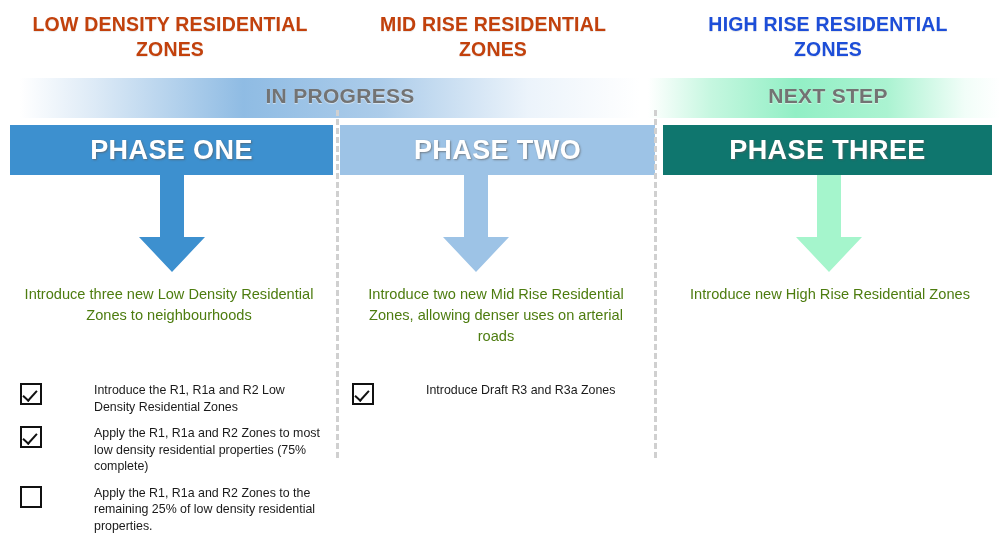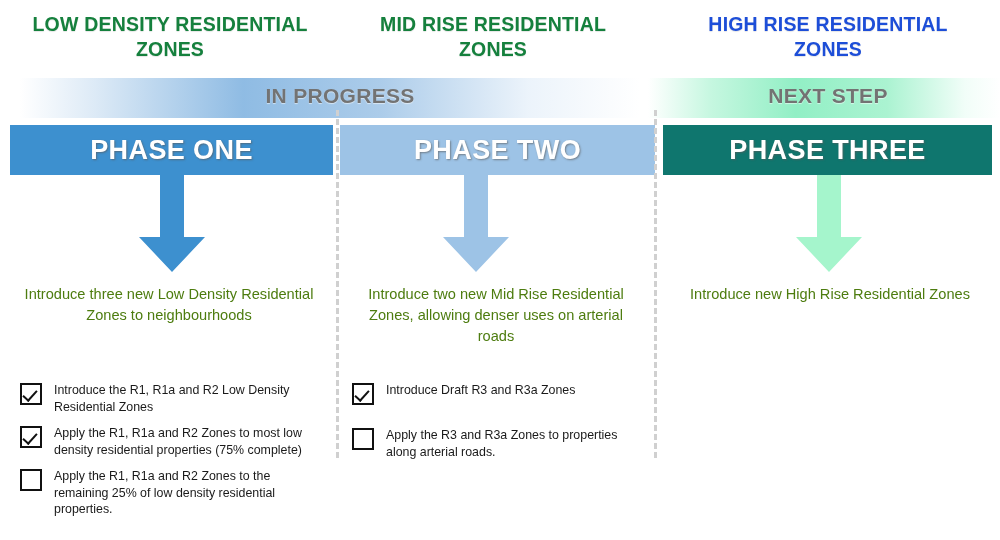--- a/index.html
+++ b/index.html
@@ -14,21 +14,21 @@
   
   .col-heading {
     position: absolute;
     text-align: center;
     font-weight: bold;
     font-size: 19.5px;
     line-height: 25px;
     letter-spacing: .2px;
     text-shadow: 0 1px 1px rgba(0,0,0,.10);
   }
-  .heading-blue  { color: #15803d; }
+  .heading-blue  { color: #c2410c; }
   .heading-green { color: #1d4ed8; }
 
   
   .status-band {
     position: absolute;
     left: 0; top: 78px;
     width: 1000px; height: 40px;
     pointer-events: none;
   }
   .band-fill {
@@ -101,20 +101,21 @@
     line-height: 21px;
     color: #4d7c0f;
   }
 
   
   .checklist { position: absolute; }
   .check-row {
     display: flex;
     align-items: flex-start;
     margin-bottom: 10px;
+    gap: 40px;
   }
   .checkbox {
     flex: 0 0 auto;
     width: 22px; height: 22px;
     border: 2.5px solid #111111;
     background: #ffffff;
     position: relative;
     margin-top: 1px;
   }
   .checkbox.checked::after {
@@ -199,24 +200,20 @@
     </div>
 
     <div class="check-row">
       <span class="checkbox"></span>
       <span class="check-text">Apply the R1, R1a and R2 Zones to the remaining 25% of  low density residential properties.</span>
     </div>
   </div>
 
   <div class="checklist" style="left:352px; top:382px; width:270px;">
 
-    <div class="check-row" style="margin-bottom:22px;">
+    <div class="check-row" style="margin-bottom:14px;">
       <span class="checkbox checked"></span>
       <span class="check-text">Introduce Draft R3 and R3a Zones</span>
     </div>
 
-    <div class="check-row">
-      <span class="checkbox"></span>
-      <span class="check-text">Apply the R3 and R3a Zones to properties along arterial roads.</span>
-    </div>
   </div>
 
 </div>
 
 </body></html>

